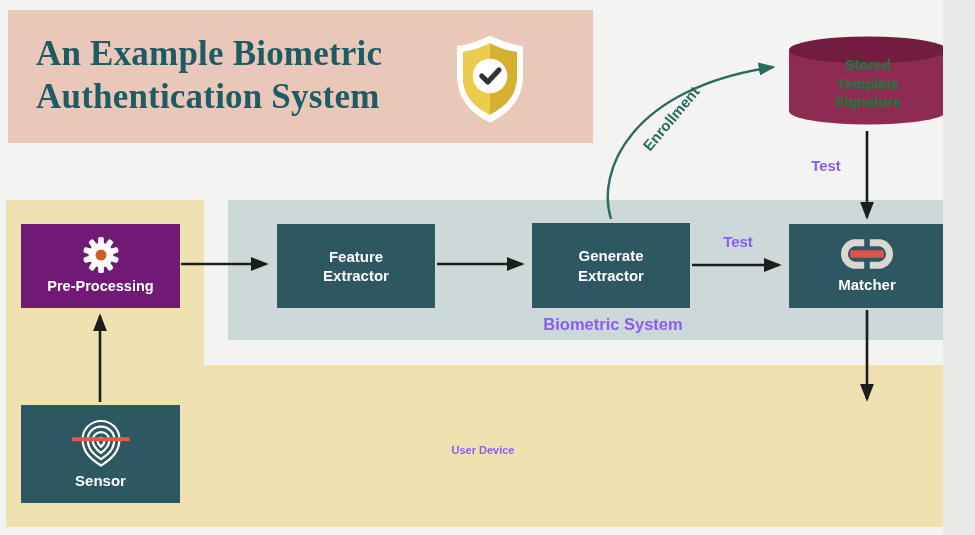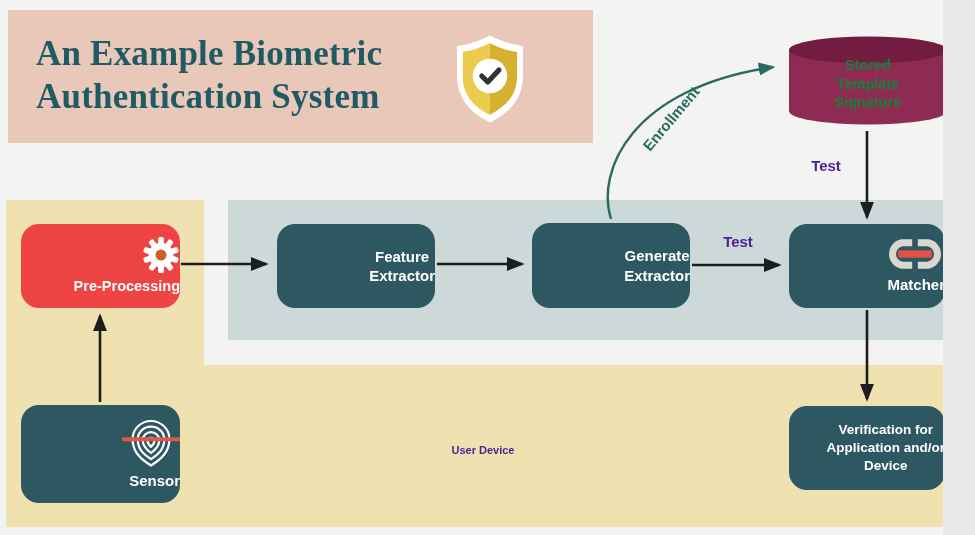--- a/index.html
+++ b/index.html
@@ -18,43 +18,42 @@
   }
   .shield-wrap { position:absolute; left:440px; top:22px; width:84px; height:94px; }
   
   .panel { position:absolute; z-index:1; }
   .beige-left   { left:6px;   top:200px; width:198px; height:327px; background:#efe2b0; }
   .beige-bottom { left:204px; top:365px; width:753px; height:162px; background:#efe2b0; }
   .gray-panel   { left:228px; top:200px; width:729px; height:140px; background:#cdd8d9; }
   
   .node {
     position:absolute; z-index:2;
-    display:flex; flex-direction:column; align-items:flex-end; justify-content:center;
+    display:flex; flex-direction:column; align-items:center; justify-content:center;
     color:#ffffff; font-weight:700; text-align:center; line-height:1.28;
     white-space:pre-line;
-    border-radius:18px;
   }
   .node-teal   { background:#2d5761; }
-  .node-orange { background:#ef4444; }
+  .node-orange { background:#701a75; }
   .n-feature   { left:277px; top:224px; width:158px; height:84px; font-size:15px; }
   .n-generate  { left:532px; top:223px; width:158px; height:85px; font-size:15px; }
   .n-matcher   { left:789px; top:224px; width:156px; height:84px; font-size:15px; gap:4px; }
   .n-preproc   { left:21px;  top:224px; width:159px; height:84px; font-size:14.5px; gap:3px; }
   .n-sensor    { left:21px;  top:405px; width:159px; height:98px; font-size:15px; gap:3px; }
   .n-verify    { left:789px; top:406px; width:156px; height:84px; font-size:13.5px; line-height:1.32; }
   
   .cylinder { position:absolute; left:787px; top:36px; width:162px; height:90px; z-index:2; }
   .cylinder-label {
     position:absolute; left:0; top:13px; width:162px; height:70px;
     display:flex; align-items:center; justify-content:center;
     color:#15803d; font-weight:700; font-size:14.5px; line-height:1.3;
     text-align:center; white-space:pre-line;
   }
   
-  .flow-label { position:absolute; z-index:4; color:#4c1d95; font-weight:700; text-align:center; }
+  .flow-label { position:absolute; z-index:4; color:#8b5cf6; font-weight:700; text-align:center; }
   .lbl-biometric  { left:533px; top:315px; width:160px; font-size:16.5px; }
   .lbl-userdevice { left:408px; top:444px; width:150px; font-size:11px; }
   .lbl-test-top   { left:800px; top:157px; width:52px;  font-size:15px; }
   .lbl-test-mid   { left:713px; top:233px; width:50px;  font-size:15px; }
   .lbl-enrollment {
     left:612px; top:110px; width:118px; font-size:15px; color:#2a6b62;
     transform:rotate(-50deg);
   }
   
   .arrows { position:absolute; left:0; top:0; width:975px; height:535px; z-index:3; pointer-events:none; }
@@ -145,25 +144,20 @@
     <svg width="60" height="34" viewBox="0 0 64 36">
       <g stroke="#d9d7cf" stroke-width="7.5" fill="none">
         <path d="M29 6 H18 A12.2 12.2 0 0 0 18 30 H29"></path>
         <path d="M35 6 H46 A12.2 12.2 0 0 1 46 30 H35"></path>
       </g>
       <rect x="14" y="14" width="36" height="8" rx="1" fill="#dd5346"></rect>
     </svg>
     <span>Matcher</span>
   </div>
 
-  <div class="node node-teal n-verify">
-    <span>Verification for
-Application and/or
-Device</span>
-  </div>
 
   <svg class="arrows">
     <defs>
       <marker id="ahBlack" viewBox="0 0 10 10" refX="8.5" refY="5" markerWidth="7" markerHeight="7" orient="auto">
         <path d="M0 1.1 L10 5 L0 8.9 Z" fill="#1d1d1d"></path>
       </marker>
       <marker id="ahTeal" viewBox="0 0 10 10" refX="8.5" refY="5" markerWidth="7" markerHeight="7" orient="auto">
         <path d="M0 1.1 L10 5 L0 8.9 Z" fill="#2a6b62"></path>
       </marker>
     </defs>
@@ -171,18 +165,19 @@
       <line x1="100" y1="402" x2="100" y2="316" marker-end="url(#ahBlack)"></line>
       <line x1="181" y1="264" x2="266" y2="264" marker-end="url(#ahBlack)"></line>
       <line x1="437" y1="264" x2="522" y2="264" marker-end="url(#ahBlack)"></line>
       <line x1="692" y1="265" x2="779" y2="265" marker-end="url(#ahBlack)"></line>
       <line x1="867" y1="131" x2="867" y2="217" marker-end="url(#ahBlack)"></line>
       <line x1="867" y1="310" x2="867" y2="399" marker-end="url(#ahBlack)"></line>
     </g>
     <path d="M611 219 C596 172 630 88 773 67" stroke="#2a6b62" stroke-width="2.4" fill="none" marker-end="url(#ahTeal)"></path>
   </svg>
 
+  <div class="flow-label lbl-biometric">Biometric System</div>
   <div class="flow-label lbl-userdevice">User Device</div>
   <div class="flow-label lbl-test-top">Test</div>
   <div class="flow-label lbl-test-mid">Test</div>
   <div class="flow-label lbl-enrollment">Enrollment</div>
 
 </div>
 
 </body></html>

